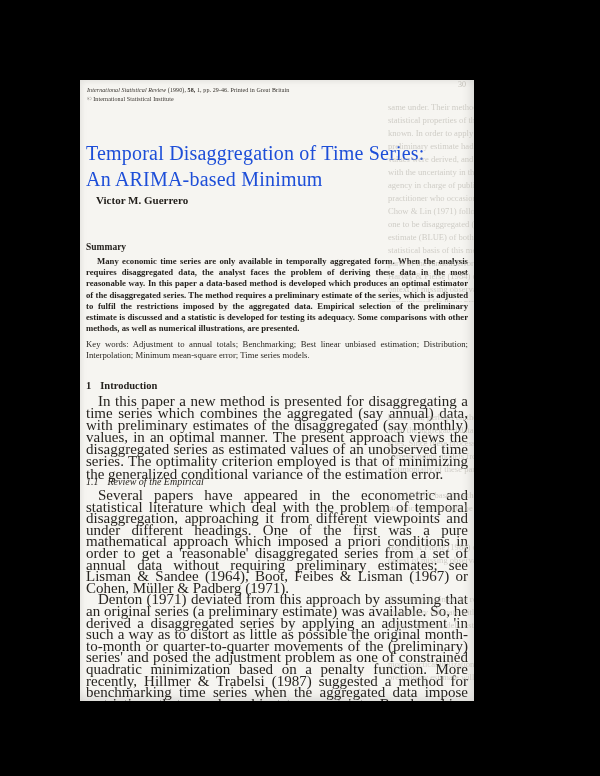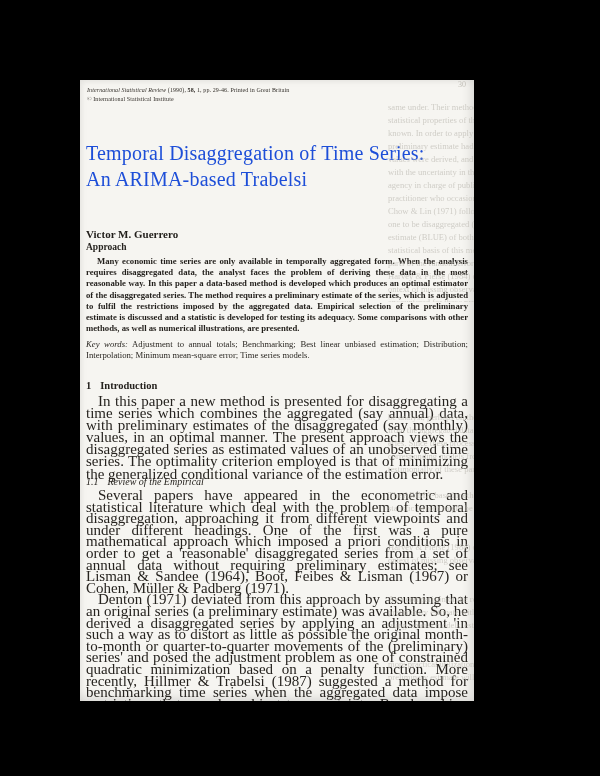--- a/index.html
+++ b/index.html
@@ -26,34 +26,34 @@
   }
   .abs{position:absolute;}
   
   .jheader{left:7px;top:6px;right:14px;font-size:6px;line-height:9px;letter-spacing:.1px;color:#34302b;}
   .jheader .it{font-style:italic;}
   .jheader .b{font-weight:bold;}
   .pagenum-bleed{top:0;right:8px;font-size:8px;color:var(--bleed);opacity:.8;}
   
   .title{left:6px;top:60px;font-weight:normal;font-size:20px;line-height:26px;letter-spacing:.2px;color:#1d4ed8;}
   .title .tline{display:block;white-space:nowrap;}
-  .author{left:6px;top:114px;font-weight:bold;font-size:11px;color:#211e1a;margin-top:34px;}
+  .author{left:16px;top:114px;font-weight:bold;font-size:11px;color:#211e1a;}
   .affiliation{left:6px;top:129px;font-style:italic;font-size:10px;color:#2a2722;}
   
   .summary-head{left:6px;top:162px;font-weight:bold;font-size:9.5px;}
   .summary-text{
     left:6px;top:176px;width:382px;
     font-weight:bold;font-size:8.7px;line-height:11.2px;
     text-align:justify;text-indent:11px;color:#211e1a;
   }
   .keywords{
     left:6px;top:259px;width:382px;
     font-size:8.7px;line-height:10.8px;text-align:justify;color:#2a2722;
   }
-  .keywords .kw-label{font-style:italic;}
+  .keywords .kw-label{}
   
   .s1-head{left:6px;top:300px;font-weight:bold;font-size:10.5px;}
   .s1-head .sec-num,.s11-head .sec-num{margin-right:9px;}
   .intro{
     left:6px;top:315px;width:382px;
     font-size:15px;line-height:12.1px;text-align:justify;text-indent:12px;
   }
   .s11-head{left:6px;top:396px;font-style:italic;font-size:10px;}
   .litflow{left:6px;top:410px;width:382px;font-size:15px;line-height:11.6px;text-align:justify;}
   .litflow p{text-indent:12px;}
@@ -75,26 +75,26 @@
 
     <div class="abs jheader">
       <div><span class="it">International Statistical Review</span><span> (1990), </span><span class="b">58,</span><span> 1, pp. 29-46. Printed in Great Britain</span></div>
       <div>© International Statistical Institute</div>
     </div>
 
     <div class="abs pagenum-bleed">30</div>
 
     <h1 class="abs title">
       <span class="tline">Temporal Disaggregation of Time Series:</span>
-      <span class="tline">An ARIMA-based Trabelsi</span>
+      <span class="tline">An ARIMA-based Minimum</span>
     </h1>
 
     <div class="abs author">Victor M. Guerrero</div>
 
-    <div class="abs summary-head">Approach</div>
+    <div class="abs summary-head">Summary</div>
     <div class="abs summary-text">Many economic time series are only available in temporally aggregated form. When the analysis requires disaggregated data, the analyst faces the problem of deriving these data in the most reasonable way. In this paper a data-based method is developed which produces an optimal estimator of the disaggregated series. The method requires a preliminary estimate of the series, which is adjusted to fulfil the restrictions imposed by the aggregated data. Empirical selection of the preliminary estimate is discussed and a statistic is developed for testing its adequacy. Some comparisons with other methods, as well as numerical illustrations, are presented.</div>
 
     <div class="abs keywords"><span class="kw-label">Key words:</span><span> Adjustment to annual totals; Benchmarking; Best linear unbiased estimation; Distribution; Interpolation; Minimum mean-square error; Time series models.</span></div>
 
     <div class="abs s1-head"><span class="sec-num">1</span><span>Introduction</span></div>
 
     <div class="abs intro">In this paper a new method is presented for disaggregating a time series which combines the aggregated (say annual) data, with preliminary estimates of the disaggregated (say monthly) values, in an optimal manner. The present approach views the disaggregated series as estimated values of an unobserved time series. The optimality criterion employed is that of minimizing the generalized conditional variance of the estimation error.</div>
 
     <div class="abs s11-head"><span class="sec-num">1.1</span><span>Review of the Empirical</span></div>
 

